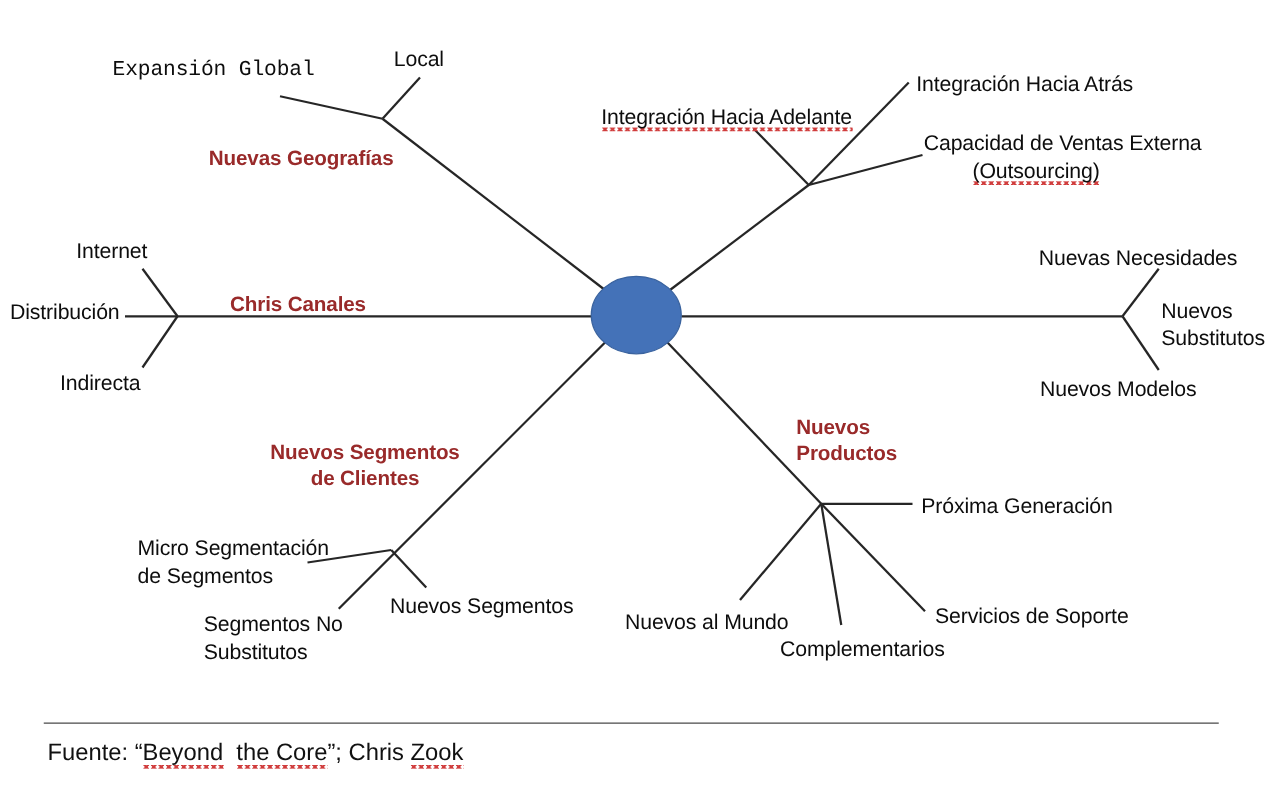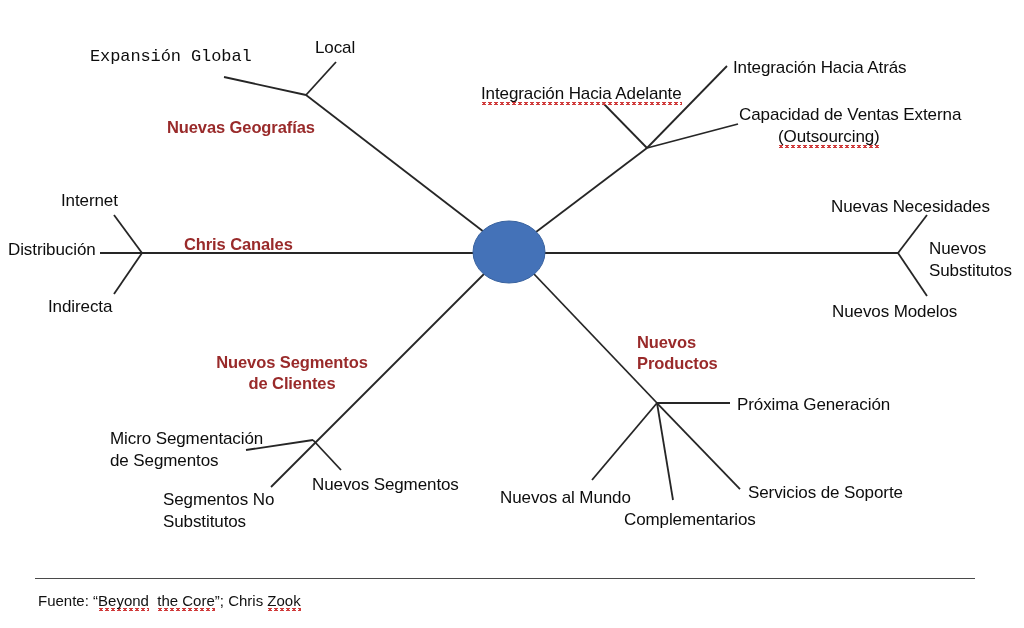--- a/index.html
+++ b/index.html
@@ -63,21 +63,21 @@
     left: 35px;
     top: 578px;
     width: 940px;
     height: 0;
     border-top: 1.6px solid #4a4a4a;
   }
   #footer-text {
     position: absolute;
     left: 38px;
     top: 592px;
-    font-size: 15px;
+    font-size: 19px;
     color: #111111;
     white-space: pre;
   }
 </style>
 </head>
 <body>
 
 <div id="canvas">
 
   <svg id="wires" viewBox="0 0 1024 628" width="1024" height="628" xmlns="http://www.w3.org/2000/svg">

